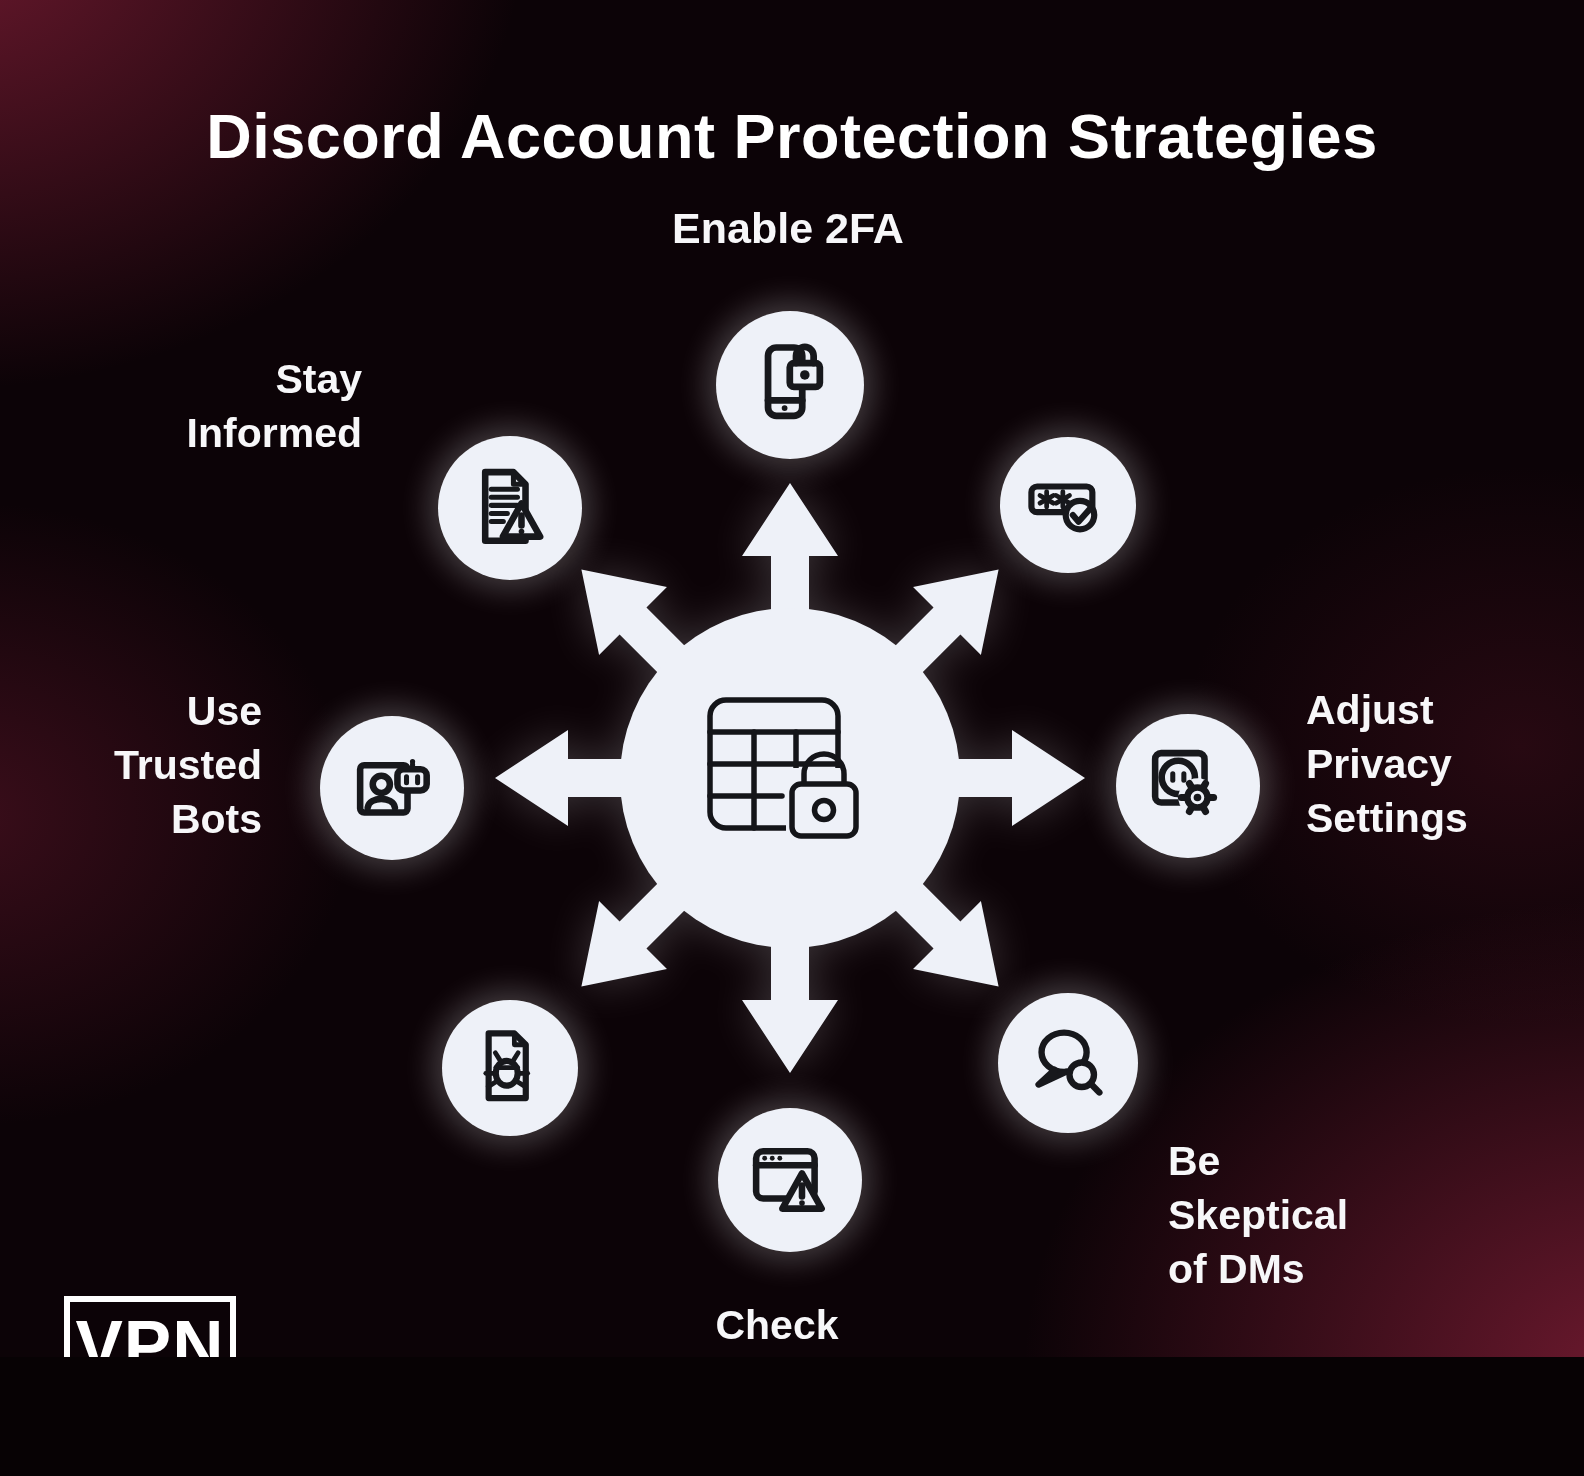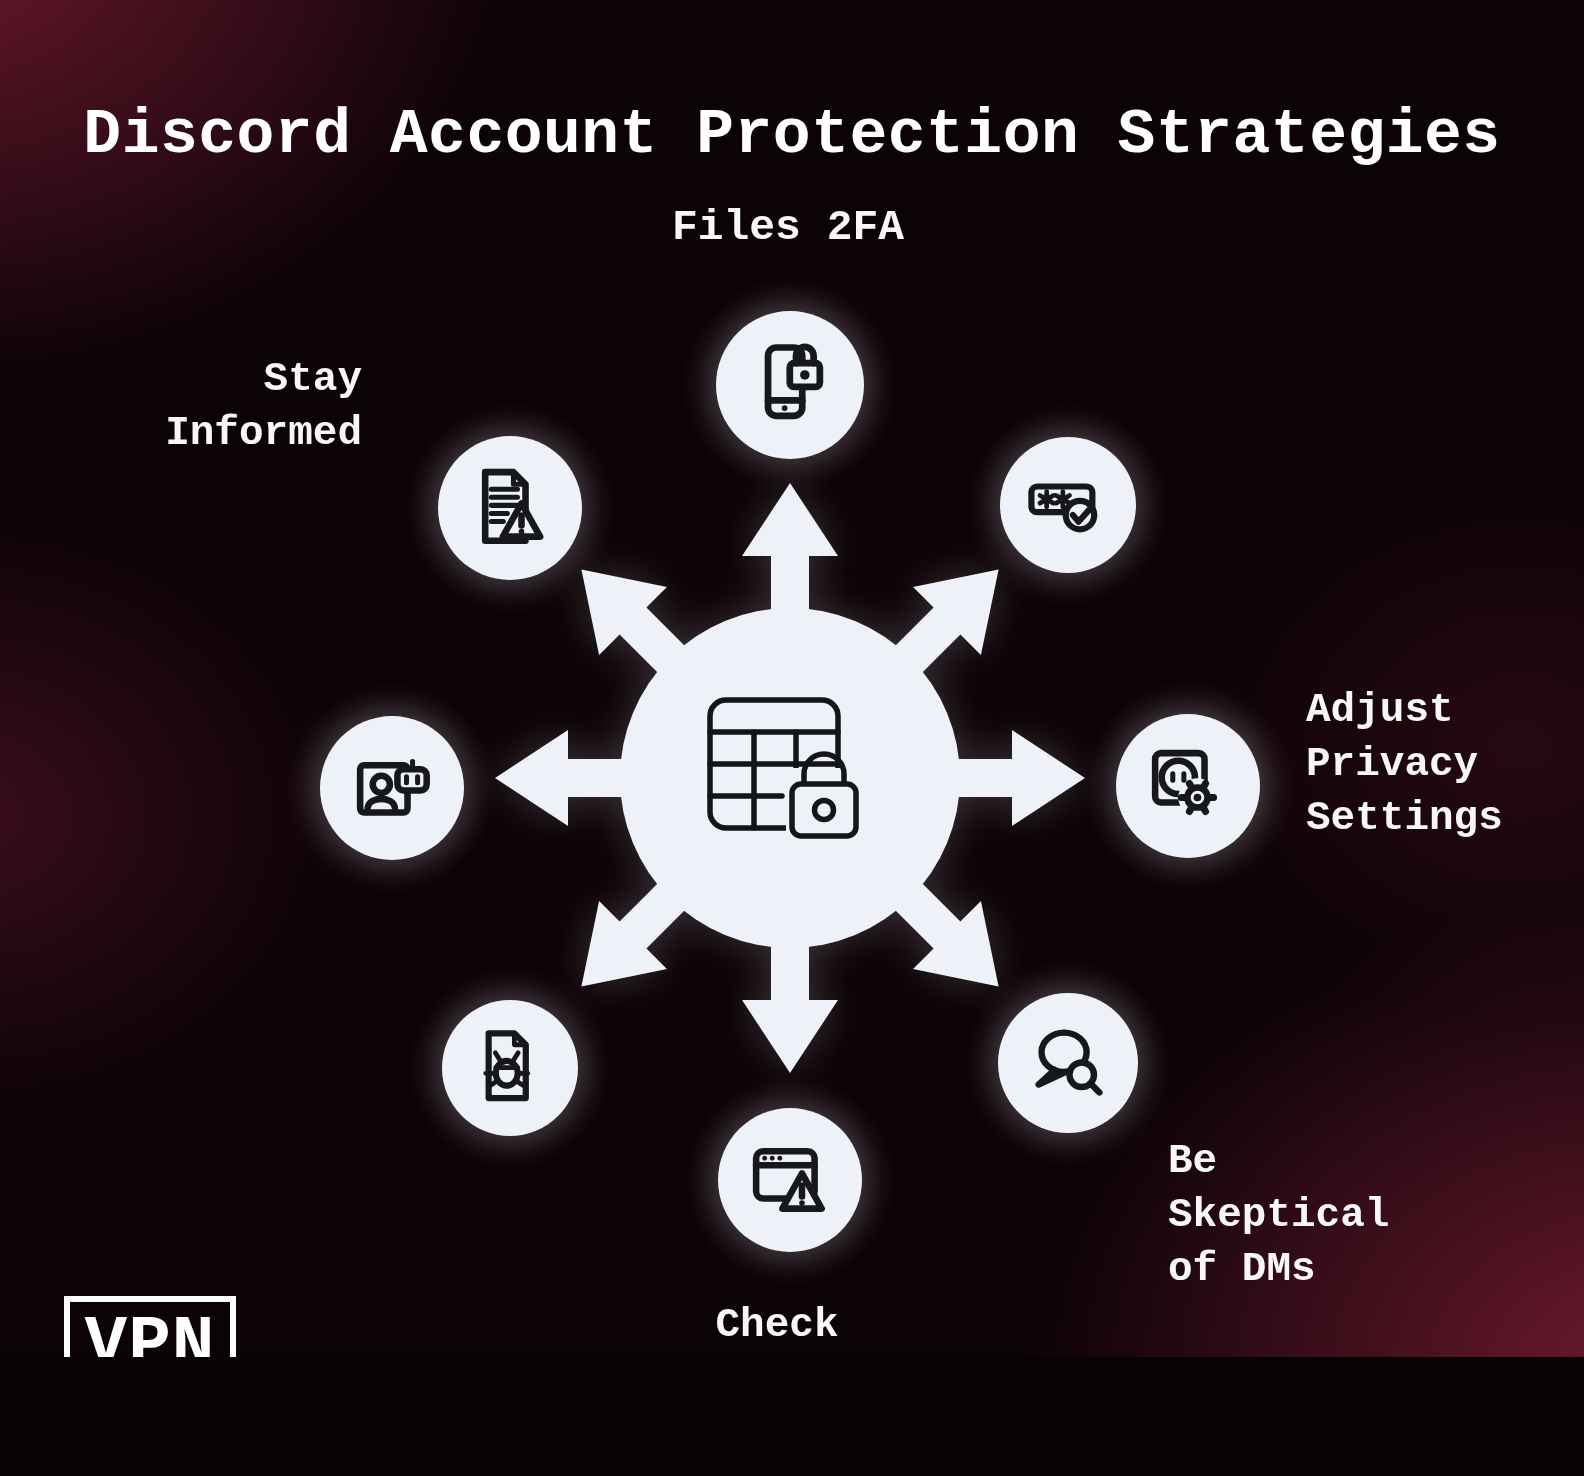--- a/index.html
+++ b/index.html
@@ -1,18 +1,18 @@
 <!DOCTYPE html>
 <html><head>
 <meta charset="utf-8">
 <style>
   html,body { margin:0; padding:0; background:#070204; }
   #stage {
     position:relative; width:1584px; height:1357px; overflow:hidden;
-    font-family:Liberation Mono, monospace;
+    font-family:Liberation Sans, sans-serif;
     background-color:#0c0307;
     background-image:
       radial-gradient(ellipse 950px 760px at -4% -6%, rgba(118,27,50,0.92), rgba(118,27,50,0) 62%),
       radial-gradient(ellipse 640px 520px at -2% 60%, rgba(96,22,42,0.55), rgba(96,22,42,0) 60%),
       radial-gradient(ellipse 980px 760px at 103% 101%, rgba(125,29,53,0.85), rgba(125,29,53,0) 62%),
       radial-gradient(ellipse 520px 430px at 96% 55%, rgba(80,18,34,0.40), rgba(80,18,34,0) 65%);
   }
   .title {
     position:absolute; top:58px; left:0; width:100%; text-align:center;
     color:#ffffff; font-size:63px; font-weight:700; letter-spacing:0.5px;
@@ -209,29 +209,32 @@
       <line class="w5" x1="31" y1="39" x2="57" y2="39"></line>
       <line class="w5" x1="31" y1="47" x2="57" y2="47"></line>
       <line class="w5" x1="31" y1="55" x2="47" y2="55"></line>
       <line class="w5" x1="31" y1="63" x2="43" y2="63"></line>
       <path class="m" d="M61,45 L79.5,78 L42.5,78 Z"></path>
       <line x1="61" y1="57" x2="61" y2="67"></line>
       <circle class="f" cx="61" cy="73" r="2.8"></circle>
     </svg>
   </div>
 
-  <div class="lbl lbl-enable2fa">Files 2FA</div>
+  <div class="lbl lbl-enable2fa">Enable 2FA</div>
   <div class="lbl lbl-privacy">Adjust
 Privacy
 Settings</div>
   <div class="lbl lbl-dms">Be
 Skeptical
 of DMs</div>
   <div class="lbl lbl-check">Check
 Links</div>
+  <div class="lbl lbl-bots">Use
+Trusted
+Bots</div>
   <div class="lbl lbl-informed">Stay
 Informed</div>
 
   <div class="vpn">
     <span class="vpn-name">VPN</span>
     <span class="vpn-tld">.COM</span>
   </div>
 
 </div>
 

